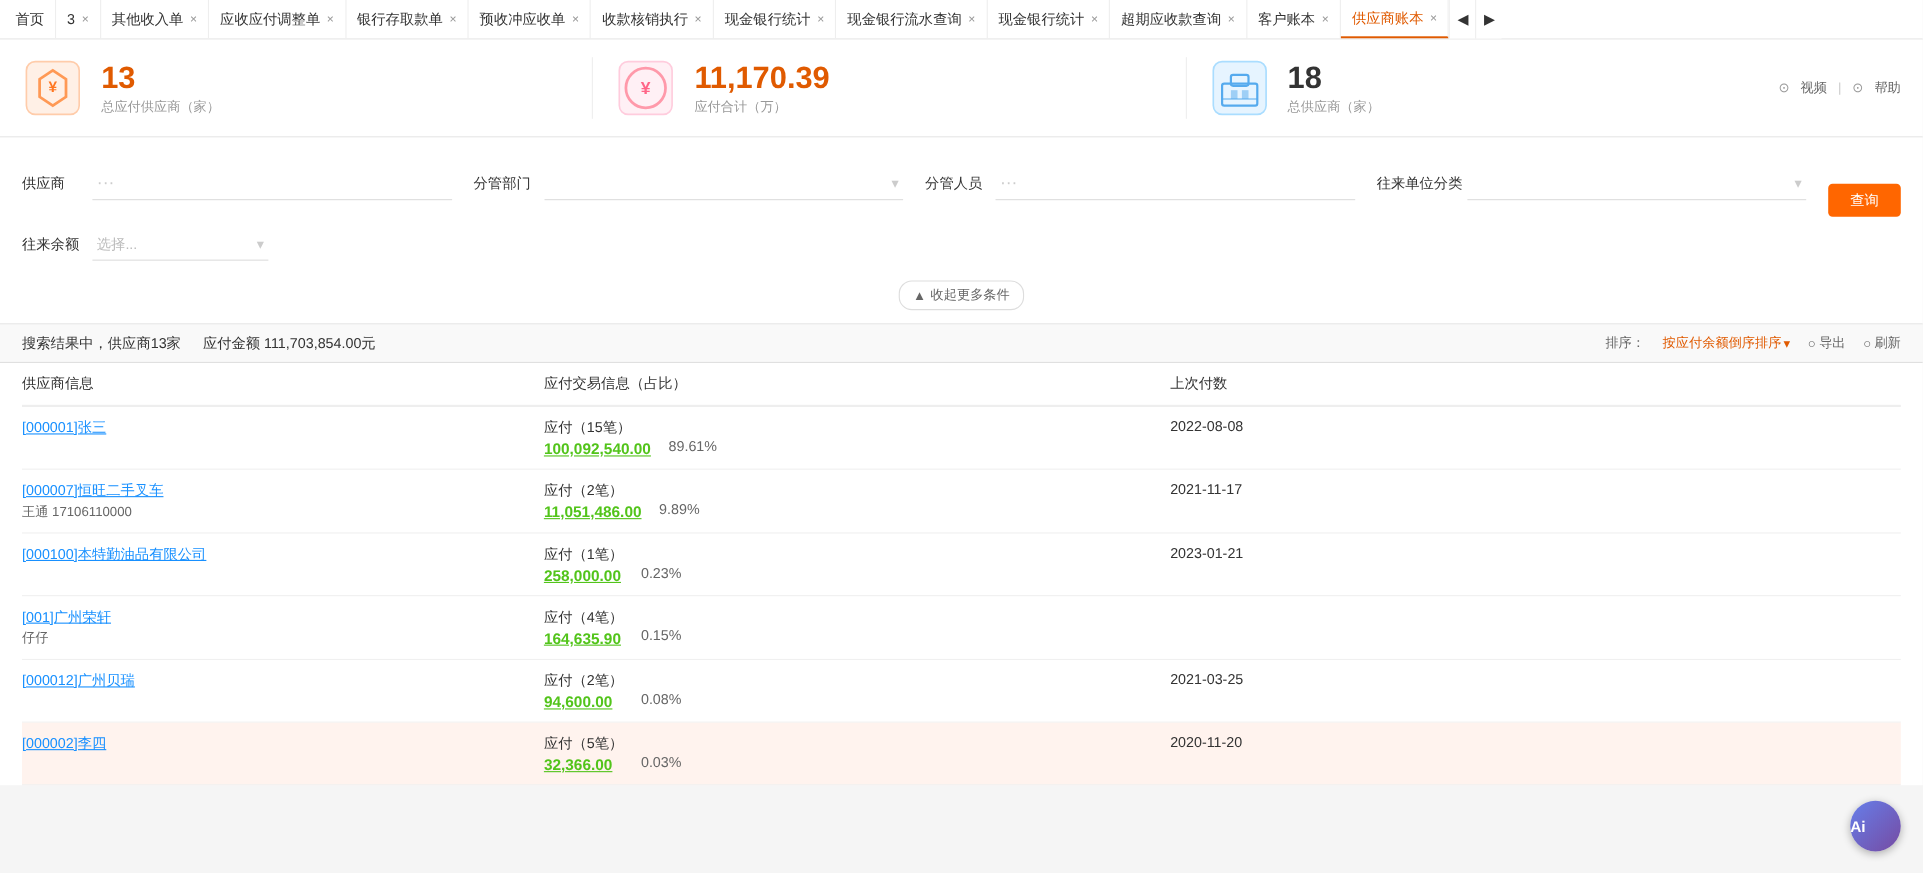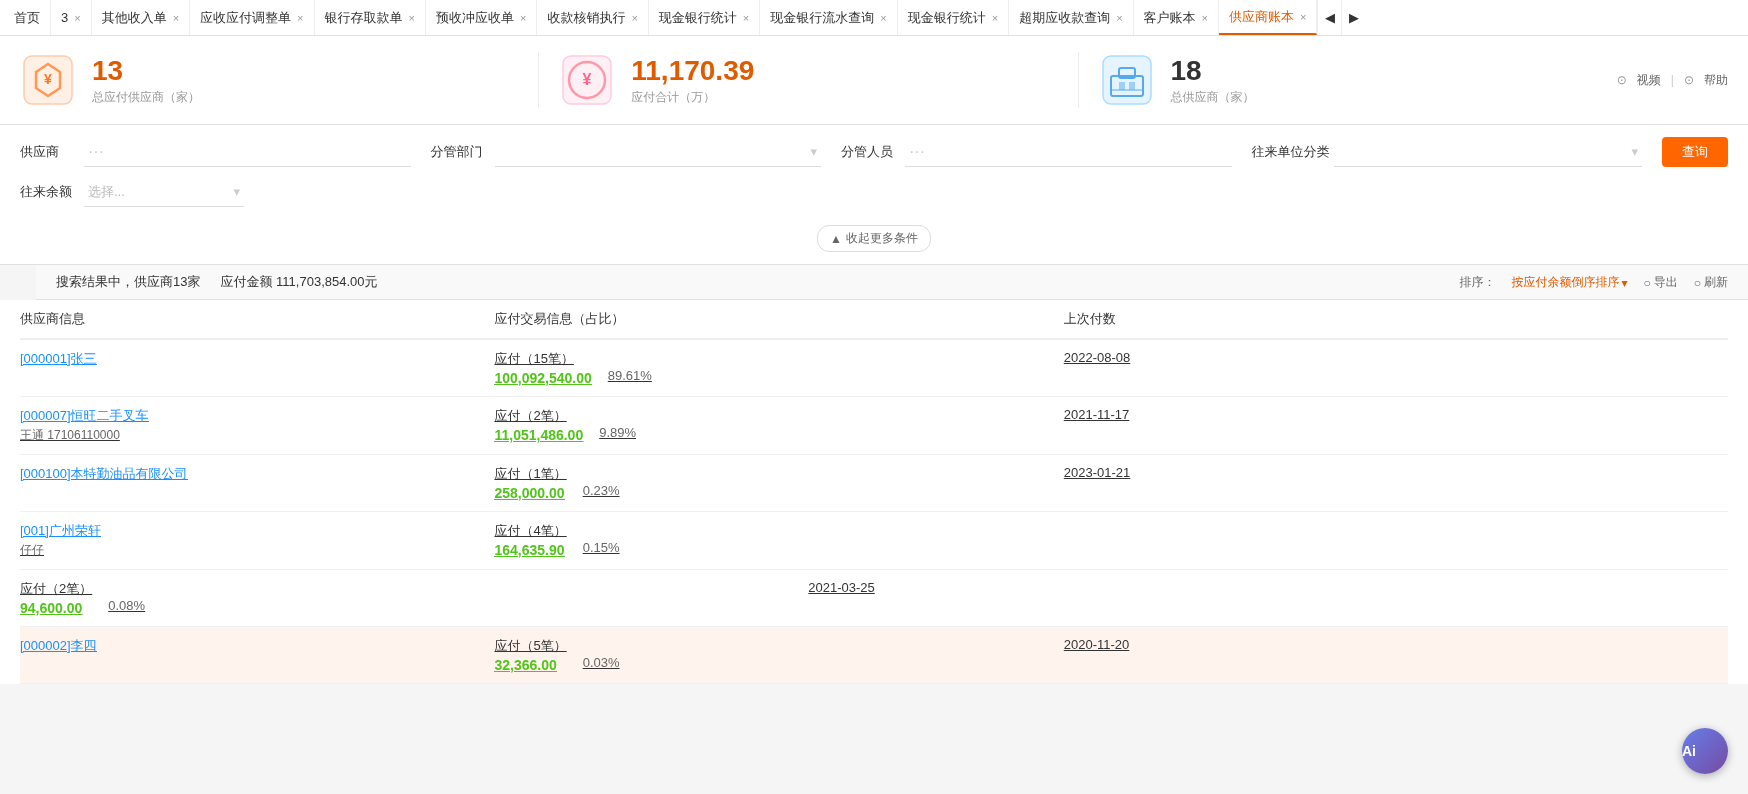--- a/index.html
+++ b/index.html
@@ -132,48 +132,48 @@
     }
     .search-btn {
       background: #ff6600;
       color: #fff;
       border: none;
       padding: 6px 20px;
       border-radius: 4px;
       cursor: pointer;
       font-size: 13px;
       white-space: nowrap;
+      margin-top: 30px;
     }
     .collapse-btn {
       display: flex;
       align-items: center;
       justify-content: center;
       gap: 4px;
       color: #666;
       cursor: pointer;
       font-size: 12px;
       padding: 4px 12px;
       border: 1px solid #ddd;
       border-radius: 12px;
       background: #fff;
       margin: 8px auto 0;
       width: fit-content;
     }
 
     
     .result-bar {
       display: flex;
-      align-items: flex-end;
+      align-items: flex-start;
       justify-content: space-between;
       background: #f9f9f9;
       padding: 8px 20px;
       border-bottom: 1px solid #e0e0e0;
       font-size: 13px;
       color: #333;
-      margin-left: 36px;
     }
     .result-bar-left { display: flex; gap: 20px; }
     .result-bar-right { display: flex; align-items: center; gap: 16px; font-size: 12px; color: #666; }
     .sort-select { color: #e05a00; cursor: pointer; font-size: 12px; display: flex; align-items: center; gap: 2px; }
     .action-btn { cursor: pointer; color: #666; display: flex; align-items: center; gap: 3px; }
 
     
     .table-container {
       background: #fff;
       padding: 0 20px;
@@ -192,21 +192,20 @@
     .col-extra { flex: 2; }
 
     .table-row-wrapper {
       border-bottom: 1px solid #f0f0f0;
       padding: 10px 0;
     }
     .table-row-wrapper.highlighted { background: #fff3ee; }
     .table-row {
       display: flex;
       align-items: flex-start;
-      text-decoration: underline;
     }
     .supplier-name {
       color: #1890ff;
       text-decoration: underline;
       cursor: pointer;
       font-size: 13px;
     }
     .supplier-sub {
       font-size: 12px;
       color: #666;
@@ -499,20 +498,23 @@
       </div>
       <div class="col-lastpay">
         <div class="last-pay-date"></div>
       </div>
       <div class="col-extra"></div>
     </div>
   </div>
 
   <div class="table-row-wrapper">
     <div class="table-row">
+      <div class="col-supplier">
+        <div class="supplier-name">[000012]广州贝瑞</div>
+      </div>
       <div class="col-transaction">
         <div class="trans-cell">
           <div class="trans-info">
             <div class="trans-label">应付（2笔）</div>
             <div class="trans-amount">94,600.00</div>
           </div>
           <div class="trans-percent">0.08%</div>
         </div>
       </div>
       <div class="col-lastpay">

